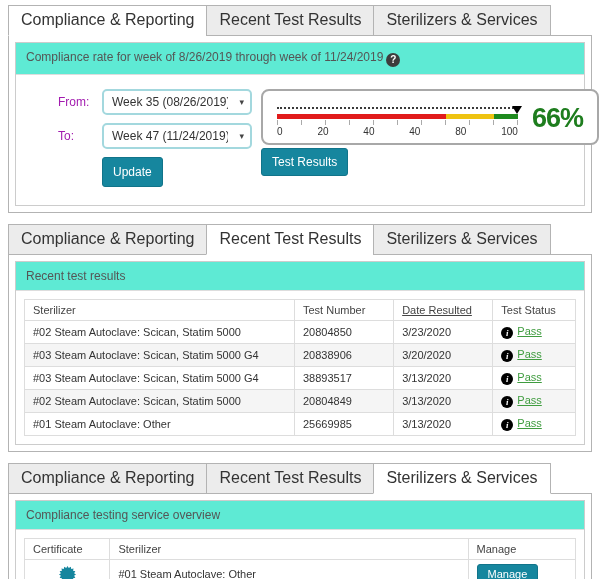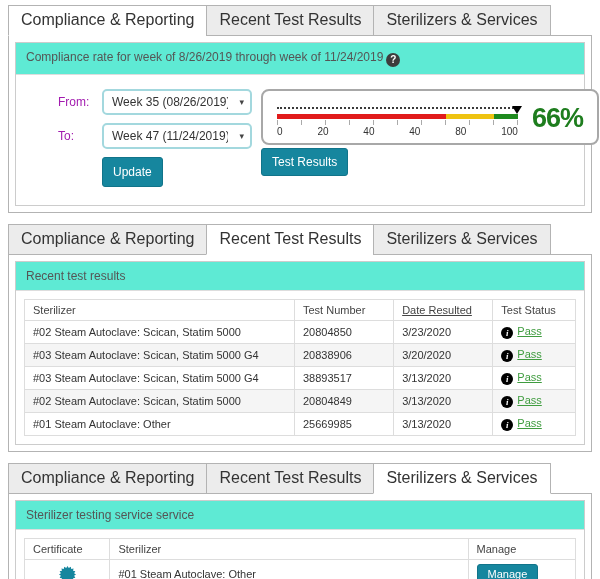--- a/index.html
+++ b/index.html
@@ -230,21 +230,21 @@
 </div>
 
 <div class="widget">
   <div class="tabs">
     <div class="tab">Compliance &amp; Reporting</div>
     <div class="tab">Recent Test Results</div>
     <div class="tab active">Sterilizers &amp; Services</div>
   </div>
   <div class="content-box">
     <div class="inner-panel">
-      <div class="panel-heading">Sterilizer testing service service</div>
+      <div class="panel-heading">Compliance testing service overview</div>
       <div class="panel-body">
         <table class="data-table p3">
           <thead>
             <tr>
               <th class="col-cert">Certificate</th>
               <th class="col-ster3">Sterilizer</th>
               <th class="col-manage">Manage</th>
             </tr>
           </thead>
           <tbody>

